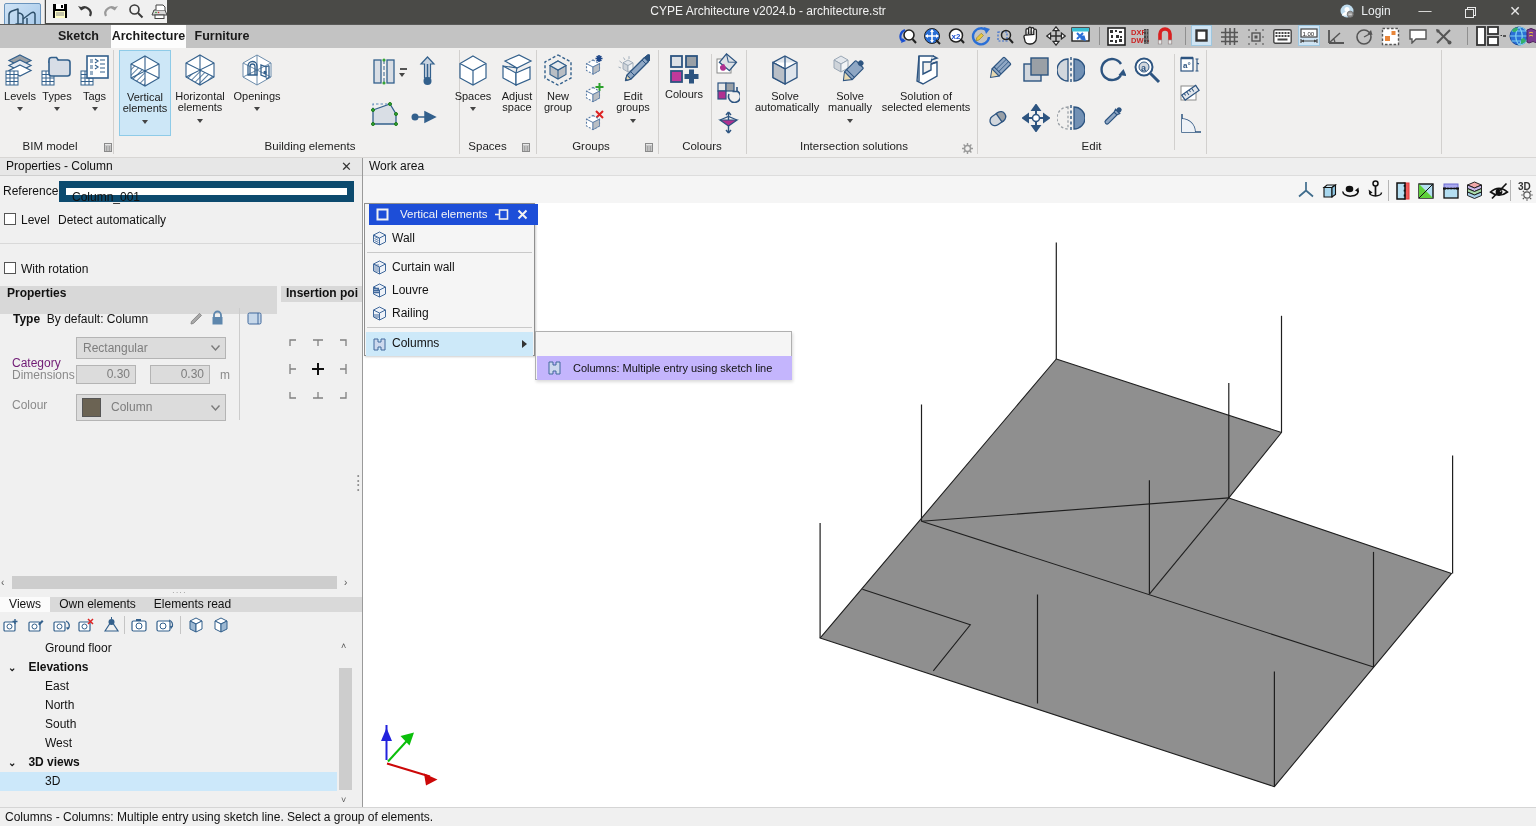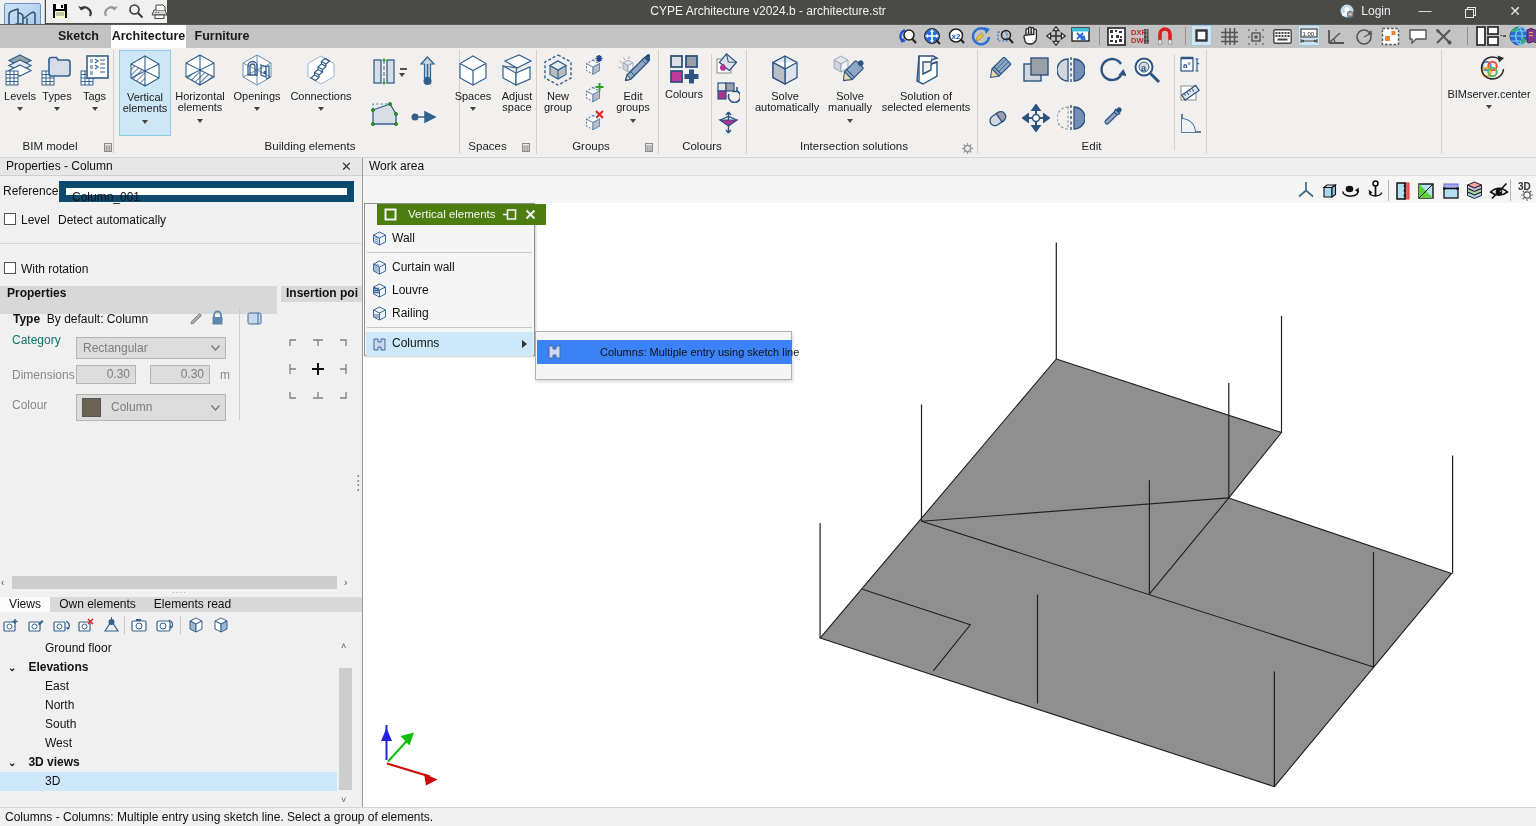--- a/index.html
+++ b/index.html
@@ -40,21 +40,21 @@
 .btab{position:absolute;top:0;height:15px;line-height:14px;font-size:12px;text-align:center;}
 
 .trow{position:absolute;left:0;width:337px;height:19px;line-height:19px;font-size:12px;}
 
 #statusbar{position:absolute;left:0;top:807px;width:1536px;height:19px;background:#f0f0f0;border-top:1px solid #d5d5d5;font-size:12px;line-height:18px;color:#111;}
 
 #canvas{position:absolute;left:363px;top:176px;width:1173px;height:631px;background:#ffffff;}
 #watoolrow{position:absolute;left:363px;top:176px;width:1173px;height:27px;background:#f5f5f5;}
 
 #vtool{position:absolute;left:364px;top:203px;width:171px;height:153px;background:#f5f5f5;border:1px solid #8f8f8f;box-shadow:1px 1px 2px rgba(0,0,0,.2);}
-#vtool .vt-title{position:absolute;left:12px;top:0;width:100%;height:21px;background:#4d7c0f;color:#f5f5f5;font-size:11.5px;line-height:20px;}
+#vtool .vt-title{position:absolute;left:4px;top:0;width:100%;height:21px;background:#1d4ed8;color:#f5f5f5;font-size:11.5px;line-height:20px;}
 .vt-item{position:absolute;left:1px;width:167px;height:23px;line-height:23px;font-size:12px;color:#111;}
 .vt-sep{position:absolute;left:2px;width:165px;height:1px;background:#c9c9c9;}
 #submenu{position:absolute;left:535px;top:331px;width:257px;height:49px;background:#f5f5f5;border:1px solid #b0b0b0;box-shadow:1px 2px 3px rgba(0,0,0,.15);}
 .sm-item{position:absolute;left:1px;width:255px;height:24px;line-height:24px;font-size:11px;color:#111;white-space:nowrap;}
 </style></head>
 <body>
 
 <div id="titlebar"></div>
 <div id="title-text">CYPE Architecture v2024.b - architecture.str</div>
 <div class="tbtn" style="left:1340px;width:60px;color:#eceff1;font-size:12px;line-height:23px;text-align:left;">
@@ -416,30 +416,20 @@
         </g>
         <g stroke="#33608c" fill="none" stroke-width="1.3">
           <path d="M8 21 V12 a4.5 4.5 0 0 1 9 0 V21z"></path>
           <path d="M10 21 V12.5 a2.5 2.5 0 0 1 5 0 V21"></path>
           <path d="M21 11 v10 l5 2 V13z M26 13 l3 -1.5 M26 25 l3 -1.5 v-12"></path>
           <circle cx="25" cy="18.5" r="1" fill="#33608c"></circle>
         </g>
       </svg>
  <div class="cap">Openings</div><div class="caret" style="margin-top:3px;"></div>
 </div>
-<div class="bigbtn" style="left:288px;width:66px;">
- <svg width="34" height="32" viewBox="0 0 34 32">
-        <path d="M17 2 L30 9.5 V22.5 L17 30 L4 22.5 V9.5z" fill="#fff" stroke="#9fb4ca" stroke-width="1"></path>
-        <g stroke="#33608c" stroke-width="1.2" fill="#fff">
-          <path d="M7 24 l3.5 -3 v-2.5 l3.5 -3 v-2.5 l3.5 -3 v-2.5 l3.5 -3 l4.5 2.5 l-3.5 3 v2.5 l-3.5 3 v2.5 l-3.5 3 v2.5 l-3.5 3z"></path>
-          <path d="M10.5 21 l4.5 2.5 M10.5 18.5 l4.5 2.5 M14 15.5 l4.5 2.5 M14 13 l4.5 2.5 M17.5 10 l4.5 2.5 M17.5 7.5 l4.5 2.5 M21 4.5 l4.5 2.5"></path>
-        </g>
-      </svg>
- <div class="cap">Connections</div><div class="caret" style="margin-top:3px;"></div>
-</div>
 
 <svg class="smicon" style="left:372px;top:58px" width="24" height="27" viewBox="0 0 24 27">
       <g fill="#d9dee5" stroke="#33608c" stroke-width="1.3">
         <rect x="2" y="2" width="7" height="23"></rect>
         <rect x="15" y="2" width="7" height="23"></rect>
       </g>
       <path d="M12 2 v4 M12 8 v4 M12 14 v4 M12 20 v4" stroke="#33608c"></path>
       <circle cx="12" cy="2" r="1.6" fill="#35a435"></circle>
       <circle cx="12" cy="25" r="1.6" fill="#35a435"></circle>
     </svg>
@@ -698,33 +688,20 @@
       </svg>
 </div>
 <div class="smicon" style="left:1180px;top:112px;">
  <svg width="22" height="22" viewBox="0 0 22 22">
         <path d="M2 2 V20 H21" fill="none" stroke="#2d5480" stroke-width="1.5"></path>
         <path d="M2 7 a13 13 0 0 1 13 13" fill="none" stroke="#2d5480" stroke-width="1.5"></path>
         <path d="M2 7 a13 13 0 0 1 13 13 L2 20z" fill="#eef2f7" stroke="none"></path>
       </svg>
 </div>
 
-<div class="bigbtn" style="left:1443px;width:92px;">
- <svg width="34" height="30" viewBox="0 0 34 30">
-        <g fill="none" stroke-width="2">
-          <circle cx="14.5" cy="12" r="4.2" stroke="#4a90d9"></circle>
-          <circle cx="20.5" cy="12" r="4.2" stroke="#e84c3d"></circle>
-          <circle cx="14.5" cy="18" r="4.2" stroke="#f5a623"></circle>
-          <circle cx="20.5" cy="18" r="4.2" stroke="#5cb85c"></circle>
-        </g>
-        <path d="M27.5 5.5 a11 11 0 1 0 4 9.5" fill="none" stroke="#2b2b2b" stroke-width="1.5"></path>
-        <path d="M25.5 1.5 l6.5 2.5 -5 4.5z" fill="#2b2b2b"></path>
-      </svg>
- <div class="cap">BIMserver.center</div><div class="caret" style="margin-top:3px;"></div>
-</div>
 </div>
 
 <div id="lp-header"><span style="margin-left:6px;">Properties - Column</span><span style="position:absolute;right:10px;top:0px;font-size:13px;color:#333;">✕</span></div>
 <div id="wa-header"><span style="margin-left:6px;">Work area</span></div>
 <div id="vline-panel"></div>
 
 <div id="canvas"></div>
 <div id="watoolrow"></div>
 <div id="scene">
 <svg class="abs" style="left:363px;top:203px;" width="1173" height="604" viewBox="363 203 1173 604">
@@ -848,21 +825,21 @@
  <svg class="abs" style="left:211px;top:310px" width="13" height="16" viewBox="0 0 13 16">
       <path d="M3 7 V5 a3.5 3.5 0 0 1 7 0 v2" fill="none" stroke="#5e87ad" stroke-width="1.8"></path>
       <rect x="1.5" y="7" width="10" height="7.5" fill="#5e87ad"></rect>
     </svg>
  <svg class="abs" style="left:247px;top:312px" width="15" height="13" viewBox="0 0 15 13">
       <rect x="1" y="1" width="13" height="11" rx="1.5" fill="#c7d8ea" stroke="#41699c"></rect>
       <path d="M11 1 v11" stroke="#41699c"></path>
     </svg>
  <div class="abs" style="left:239px;top:308px;width:1px;height:112px;background:#cccccc;"></div>
 
- <div class="abs" style="left:12px;top:333px;color:#0f766e;">Category</div>
+ <div class="abs" style="left:12px;top:356px;color:#701a75;">Category</div>
  <div class="dis-box" style="left:76px;top:337px;width:150px;height:22px;line-height:20px;"><span style="margin-left:6px;">Rectangular</span></div>
  <svg class="abs" style="left:210px;top:344px" width="11" height="8" viewBox="0 0 11 8">
       <path d="M1.5 1.5 L5.5 6 L9.5 1.5" fill="none" stroke="#7a7a7a" stroke-width="1.4"></path>
     </svg>
 
  <div class="abs" style="left:12px;top:368px;color:#8a8a8a;">Dimensions</div>
  <div class="dis-box" style="left:76px;top:365px;width:60px;height:19px;line-height:17px;text-align:right;"><span style="margin-right:5px;">0.30</span></div>
  <div class="dis-box" style="left:150px;top:365px;width:60px;height:19px;line-height:17px;text-align:right;"><span style="margin-right:5px;">0.30</span></div>
  <div class="abs" style="left:220px;top:368px;color:#8a8a8a;">m</div>
 
@@ -1028,21 +1005,21 @@
           <g stroke="#41699c" fill="#cdd9ee">
             <path d="M2 2 h4 v3 h3 V2 h4 v11 h-4 v-3 h-3 v3 H2z"></path>
           </g>
         </svg>
      <span style="margin-left:26px;">Columns</span>
      <span style="position:absolute;right:6px;top:0;width:0;height:0;border-top:4px solid transparent;border-bottom:4px solid transparent;border-left:5px solid #333;margin-top:8px;"></span>
    </div>
   </div>
 </div>
 <div id="submenu">
-  <div class="sm-item" style="top:8px;background:#3b82f6;padding-left:27px;">
+  <div class="sm-item" style="top:24px;background:#c4b5fd;">
     <svg class="abs" style="left:10px;top:4px" width="15" height="16" viewBox="0 0 15 16">
         <g stroke="#41699c" fill="#cdd9ee">
           <path d="M2 2 h4 v3 h3 V2 h4 v12 h-4 v-3 h-3 v3 H2z"></path>
         </g>
       </svg>
     <span style="margin-left:36px;">Columns: Multiple entry using sketch line</span>
   </div>
 </div>
 
 <div id="statusbar"><span style="margin-left:5px;">Columns - Columns: Multiple entry using sketch line. Select a group of elements.</span></div>

